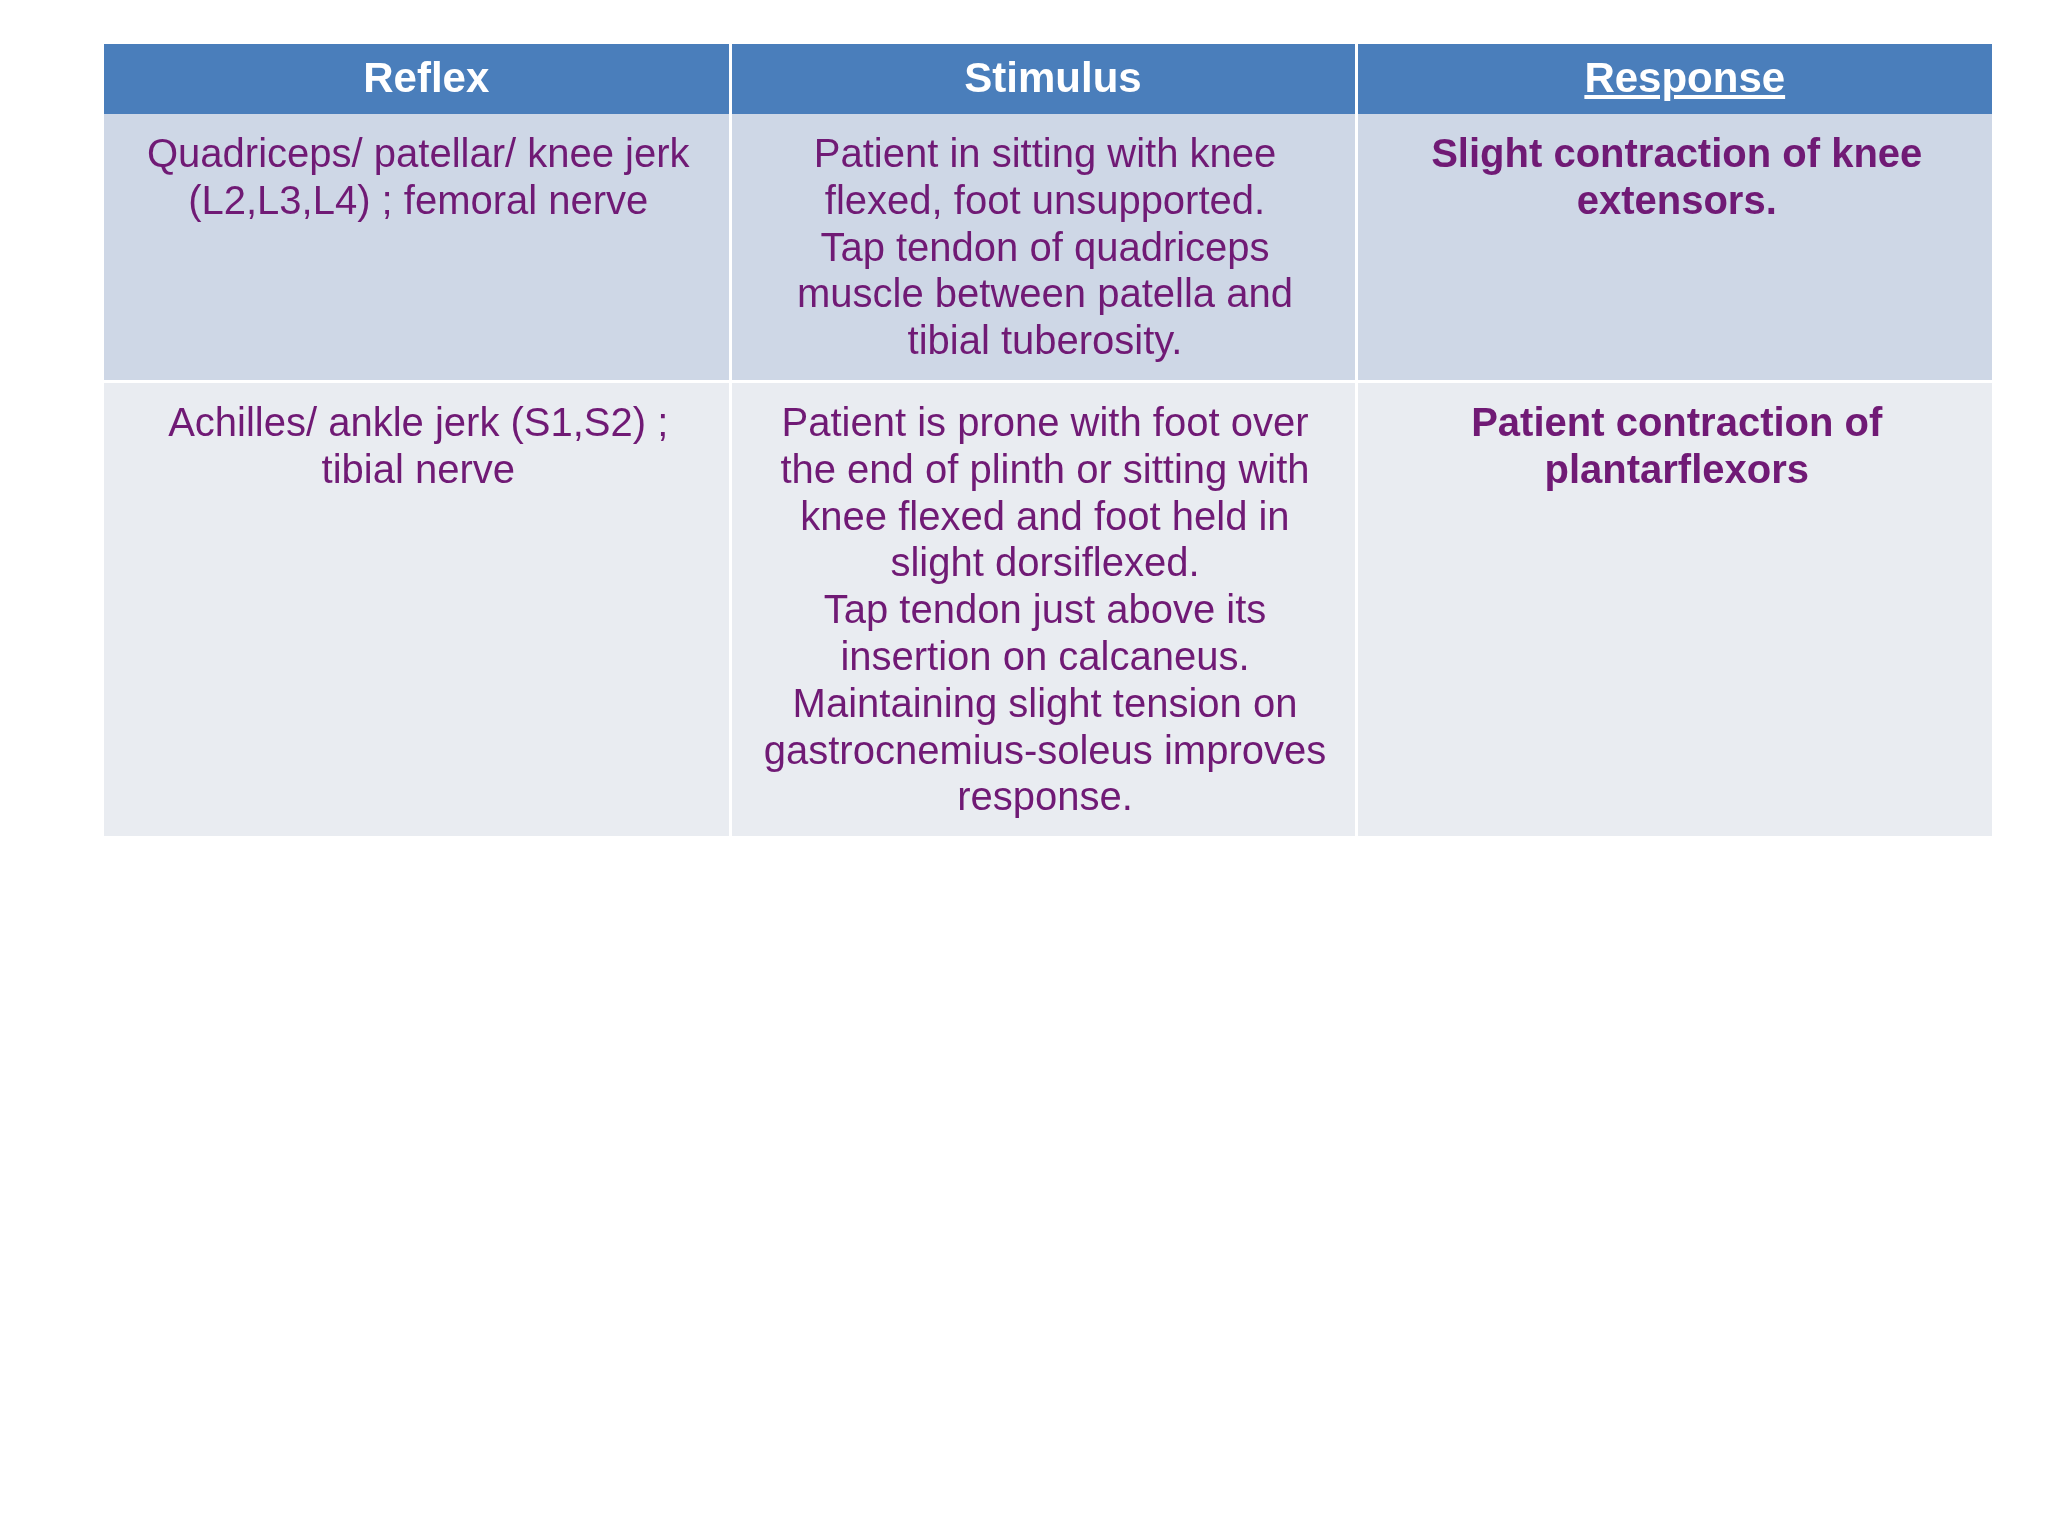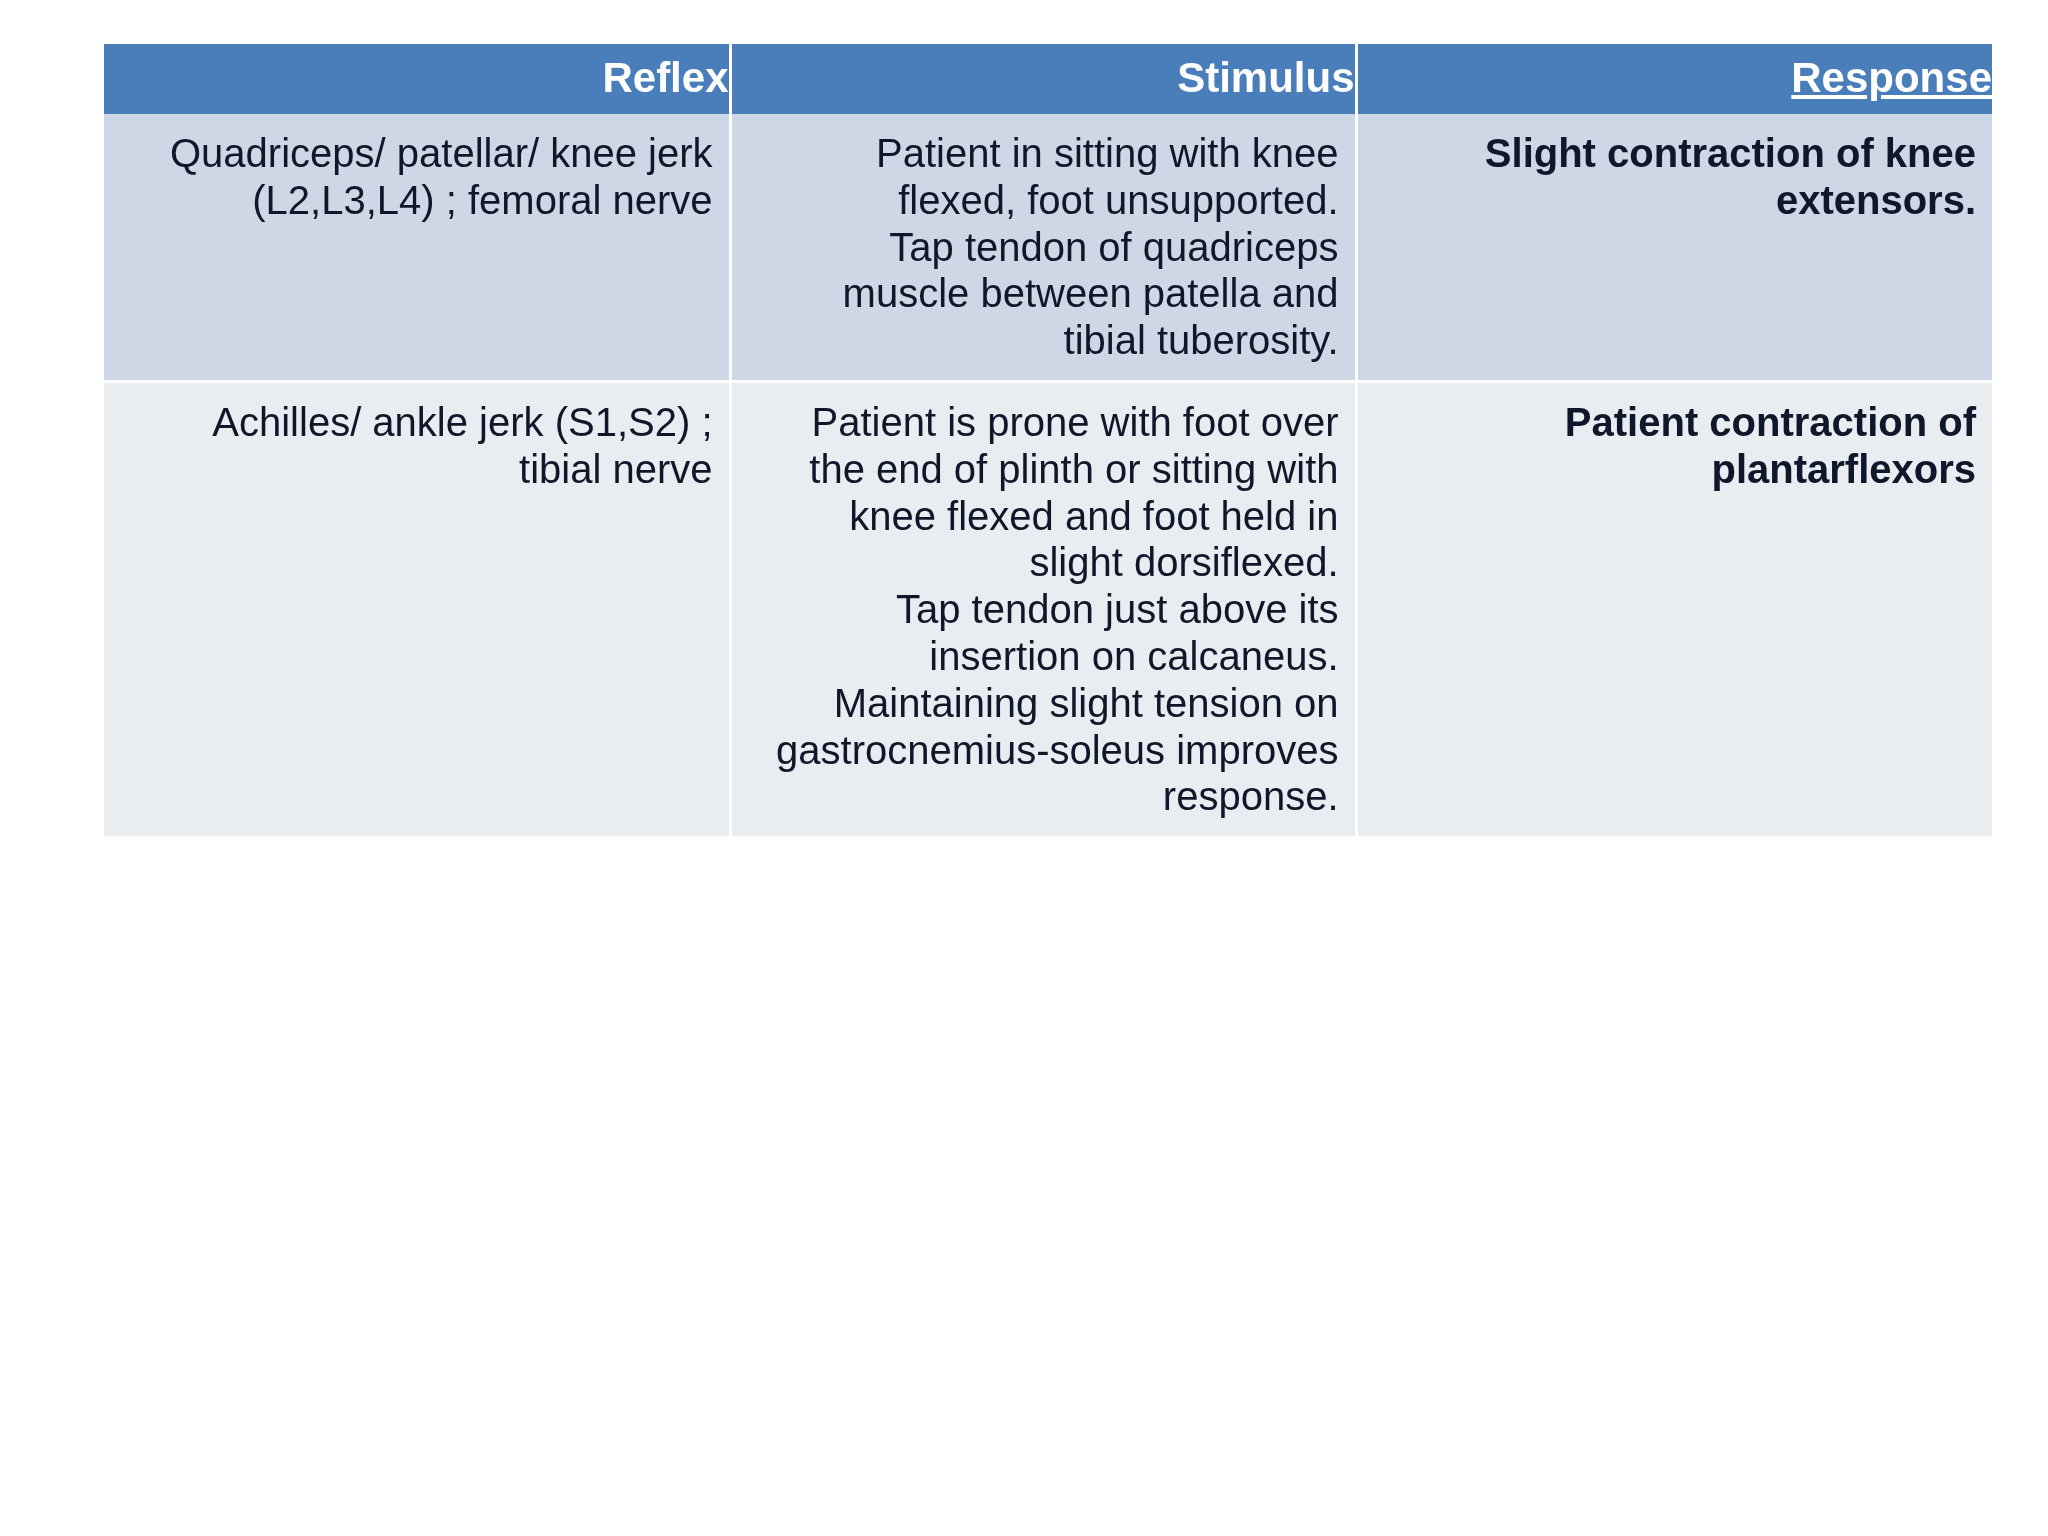--- a/index.html
+++ b/index.html
@@ -29,36 +29,36 @@
   }
   .reflex-table col.c1 { width: 626px; }
   .reflex-table col.c2 { width: 626px; }
   .reflex-table col.c3 { width: 636px; }
 
   .reflex-table thead th {
     background: #4a7ebb;
     color: #ffffff;
     font-size: 42px;
     font-weight: bold;
-    text-align: right;
+    text-align: center;
     padding: 8px 0 10px 20px;
     height: 52px;
     vertical-align: middle;
     border-right: 3px solid #ffffff;
     line-height: 1.05;
   }
   .reflex-table thead th:last-child {
     border-right: none;
     text-decoration: underline;
   }
 
   .reflex-table tbody td {
     font-size: 40px;
-    color: #0f172a;
-    text-align: right;
+    color: #701a75;
+    text-align: center;
     vertical-align: top;
     padding: 16px 16px 16px 20px;
     border-right: 3px solid #ffffff;
     line-height: 1.17;
     white-space: pre-line;
   }
   .reflex-table tbody td:last-child {
     border-right: none;
     font-weight: bold;
   }

